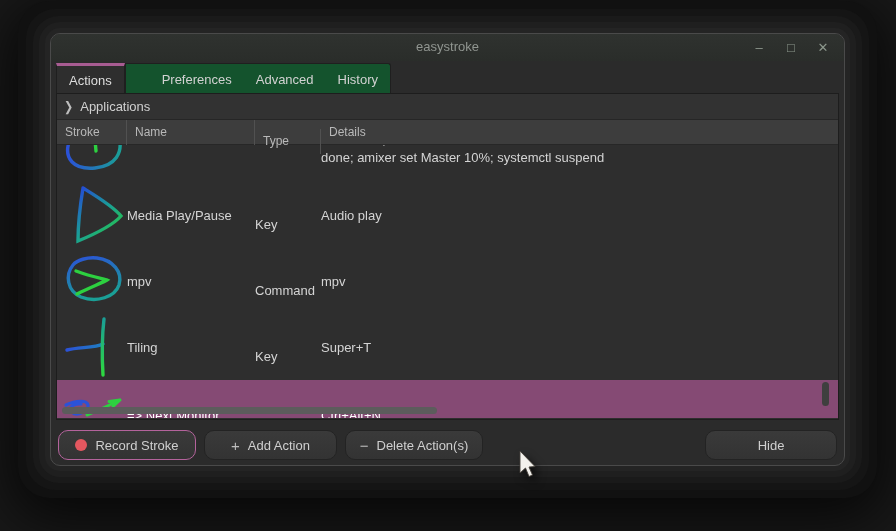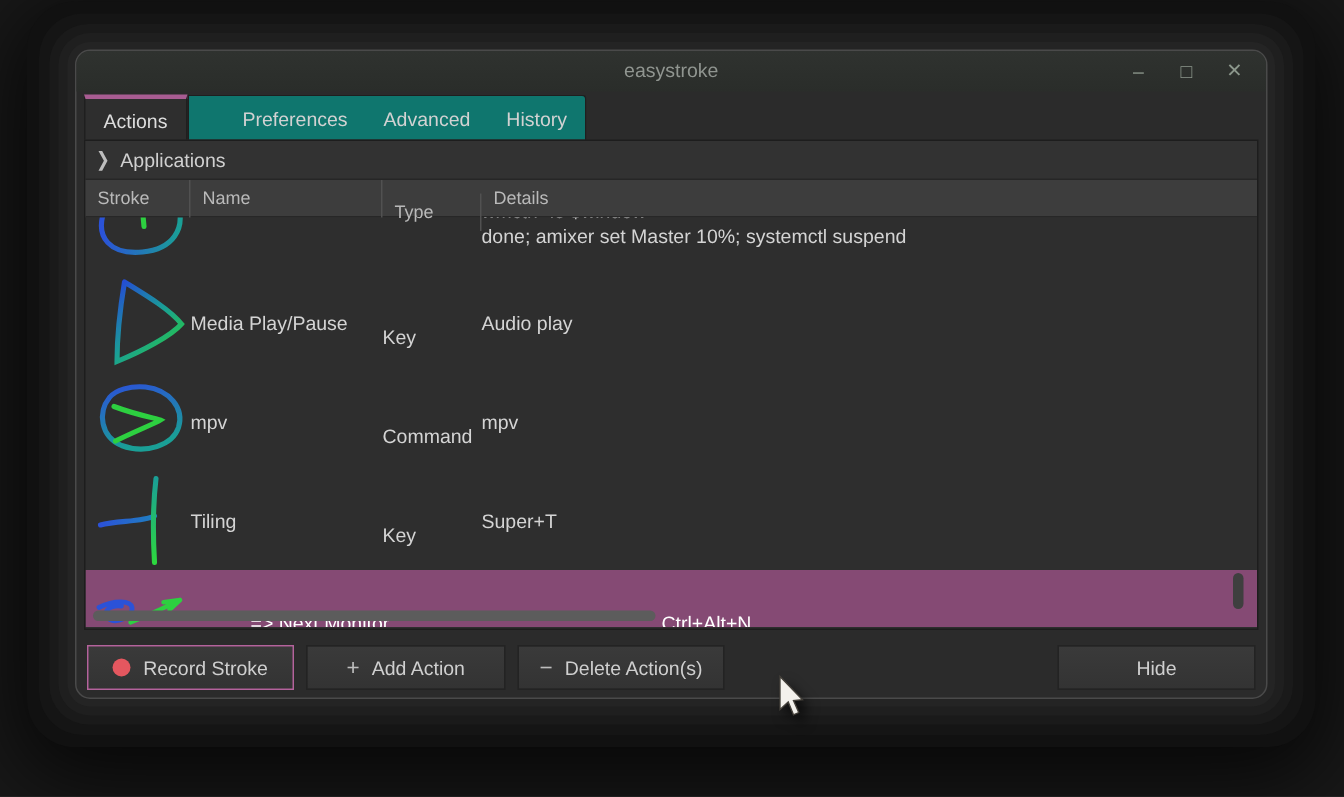--- a/index.html
+++ b/index.html
@@ -21,21 +21,21 @@
     font-size:13px; color:#909590; }
   .win-controls { position:absolute; right:12px; top:4px; display:flex; gap:14px; }
   .win-btn { width:18px; height:18px; display:flex; align-items:center; justify-content:center;
     color:#8c978c; font-size:13px; cursor:default; }
 
   
   .tabbar { position:absolute; left:5px; top:29px; height:31px; display:flex; align-items:stretch; }
   .tab { font-size:13px; color:#d2d2d2; padding:0 12px; display:flex; align-items:center; }
   .tab.active { background:#2e2e2e; border:1px solid #1f1f1f; border-bottom:none;
     border-top:3px solid #a85c92; color:#dedede; }
-  .tab-group { display:flex; background:#0f766e; border:1px solid #1f1f1f; border-bottom:none;
+  .tab-group { display:flex; background:#14532d; border:1px solid #1f1f1f; border-bottom:none;
     border-radius:0 3px 0 0;padding-left:24px; }
 
   
   .frame { position:absolute; left:5px; top:59px; width:783px; height:327px;
     background:#2e2e2e; border:1px solid #1d1d1d; }
   .expander-row { height:26px; background:#323232; display:flex; align-items:center;
     padding-left:7px; color:#d0d0d0; font-size:13px; border-bottom:1px solid #262626; }
   .chev { color:#bdbdbd; font-size:11px; margin-right:7px; transform:scaleY(1.2); }
 
   .cols { display:flex; align-items:center; }
@@ -46,33 +46,33 @@
 
   .tree-header { height:25px; background:#3d3d3d; font-size:12px; color:#b9b9b9;
     border-bottom:1px solid #272727; }
   .tree-header .hcell { height:25px; display:flex; align-items:center; padding-left:8px;
     border-right:1px solid #515151; }
   .tree-header .c-details { border-right:none;text-align:right; }
 
   .viewport { position:relative; height:273px; overflow:hidden; }
   .row { height:66px; font-size:13px; color:#d4d4d4; }
   .row.first { margin-top:-29px; }
-  .row.selected { background:#854a74; color:#ffffff; height:70px;gap:40px; }
+  .row.selected { background:#854a74; color:#ffffff; height:70px; }
   .stroke-cell { display:flex; justify-content:flex-start; padding-left:5px; }
   .details-2l { line-height:17px; }
 
   .hscroll { position:absolute; left:5px; bottom:4px; width:375px; height:7px;
     border-radius:4px; background:#5c5c5c; }
   .vscroll { position:absolute; right:9px; bottom:12px; width:7px; height:24px;
     border-radius:4px; background:#3f3f3f; }
 
   
   .btnrow { position:absolute; left:5px; right:5px; top:396px; height:30px; }
   .gbtn { position:absolute; top:0; height:30px; display:flex; align-items:center; justify-content:center;
-    gap:8px; background:linear-gradient(#3a3a3a,#333333); border:1px solid #232323; border-radius:0;
+    gap:8px; background:linear-gradient(#3a3a3a,#333333); border:1px solid #232323; border-radius:10px;
     color:#cfcfcf; font-size:13px; cursor:default; }
   .gbtn.record { left:2px; width:138px; border:1px solid #b4639c; }
   .gbtn.add { left:148px; width:133px; }
   .gbtn.del { left:289px; width:138px; }
   .gbtn.hide { right:2px; width:132px; }
   .dot { width:12px; height:12px; border-radius:50%; background:#e4575f; }
   .sign { color:#bdbdbd; font-size:15px; }
 
   svg.stroke { display:block; }
 

